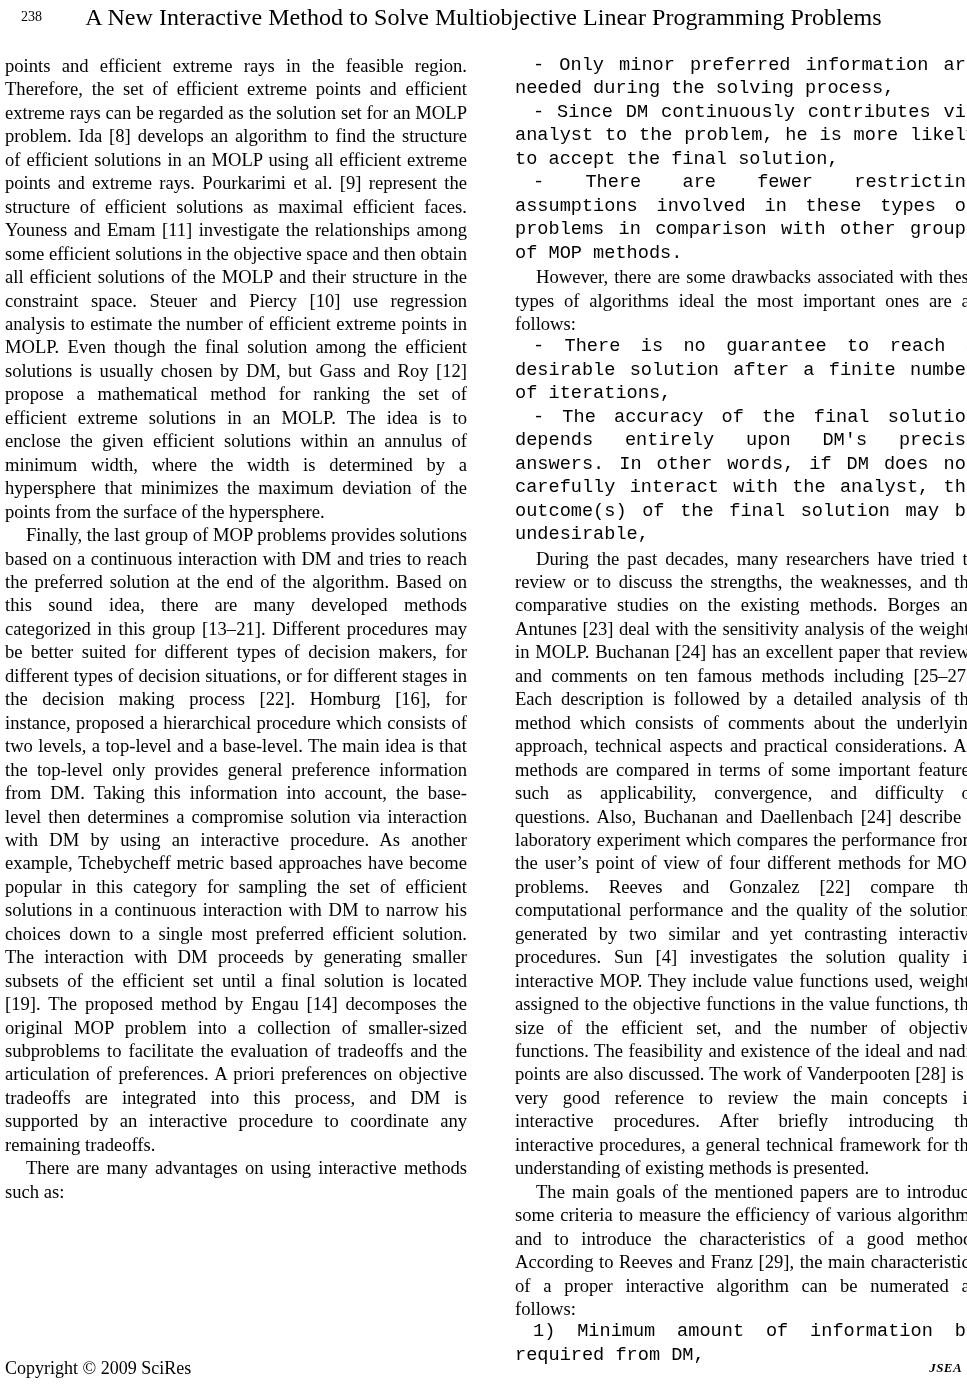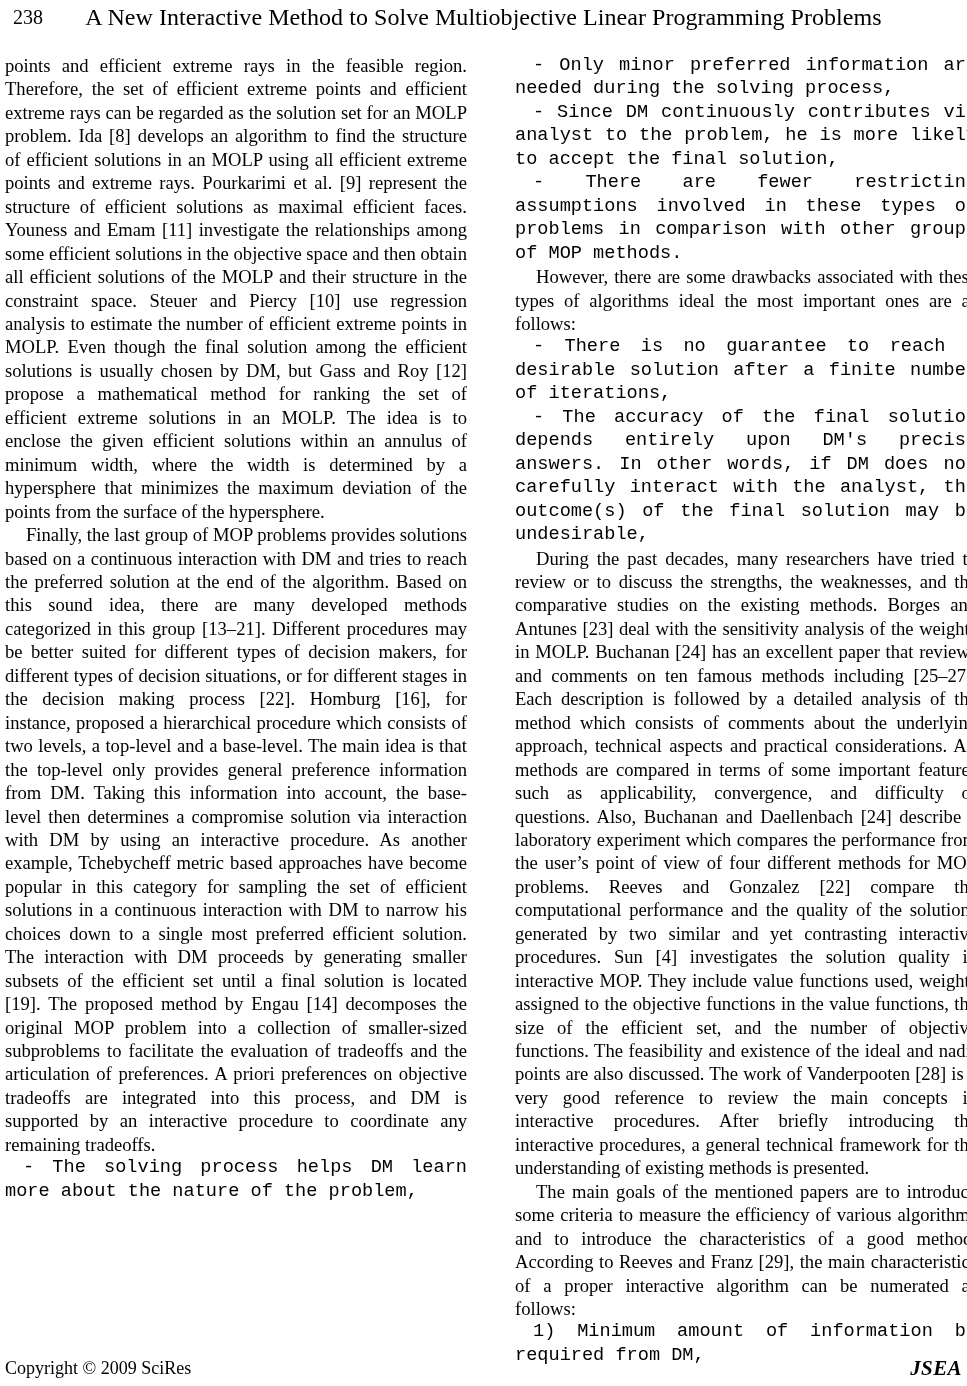--- a/index.html
+++ b/index.html
@@ -19,23 +19,23 @@
   
   .running-head {
     position: absolute;
     left: 5px;
     top: 6px;
     width: 957px;
     height: 22px;
   }
   .folio {
     position: absolute;
-    left: 8px;
+    left: 16px;
     top: 0;
-    font-size: 20px;
+    font-size: 14px;
     line-height: 22px;
   }
   .head-title {
     position: absolute;
     left: 0;
     top: 0;
     width: 957px;
     text-align: center;
     font-size: 24px;
     line-height: 22px;
@@ -81,40 +81,40 @@
     position: absolute;
     left: 0;
     top: 0;
     font-size: 18px;
     line-height: 22px;
   }
   .footer-right {
     position: absolute;
     right: 0;
     top: 0;
-    font-size: 21px;
+    font-size: 13px;
     line-height: 22px;
     font-weight: bold;
     font-style: italic;
     letter-spacing: 0.4px;
   }
 </style>
 </head>
 <body>
 
 <div class="running-head">
   <div class="folio">238</div>
   <div class="head-title">A New Interactive Method to Solve Multiobjective Linear Programming Problems</div>
 </div>
 
 <div class="columns">
   <div class="column" id="left-col">
       <p class="nonindent">points and efficient extreme rays in the feasible region. Therefore, the set of efficient extreme points and efficient extreme rays can be regarded as the solution set for an MOLP problem. Ida [8] develops an algorithm to find the structure of efficient solutions in an MOLP using all efficient extreme points and extreme rays. Pourkarimi et al. [9] represent the structure of efficient solutions as maximal efficient faces. Youness and Emam [11] investigate the relationships among some efficient solutions in the objective space and then obtain all efficient solutions of the MOLP and their structure in the constraint space. Steuer and Piercy [10] use regression analysis to estimate the number of efficient extreme points in MOLP. Even though the final solution among the efficient solutions is usually chosen by DM, but Gass and Roy [12] propose a mathematical method for ranking the set of efficient extreme solutions in an MOLP. The idea is to enclose the given efficient solutions within an annulus of minimum width, where the width is determined by a hypersphere that minimizes the maximum deviation of the points from the surface of the hypersphere.</p>
       <p class="indent">Finally, the last group of MOP problems provides solutions based on a continuous interaction with DM and tries to reach the preferred solution at the end of the algorithm. Based on this sound idea, there are many developed methods categorized in this group [13–21]. Different procedures may be better suited for different types of decision makers, for different types of decision situations, or for different stages in the decision making process [22]. Homburg [16], for instance, proposed a hierarchical procedure which consists of two levels, a top-level and a base-level. The main idea is that the top-level only provides general preference information from DM. Taking this information into account, the base-level then determines a compromise solution via interaction with DM by using an interactive procedure. As another example, Tchebycheff metric based approaches have become popular in this category for sampling the set of efficient solutions in a continuous interaction with DM to narrow his choices down to a single most preferred efficient solution. The interaction with DM proceeds by generating smaller subsets of the efficient set until a final solution is located [19]. The proposed method by Engau [14] decomposes the original MOP problem into a collection of smaller-sized subproblems to facilitate the evaluation of tradeoffs and the articulation of preferences. A priori preferences on objective tradeoffs are integrated into this process, and DM is supported by an interactive procedure to coordinate any remaining tradeoffs.</p>
-      <p class="bullet">- The solving process helps DM learn more about the nature of the problem,</p>
+      <p class="indent">There are many advantages on using interactive methods such as:</p>
     </div>
   <div class="column" id="right-col">
       <p class="bullet">- Only minor preferred information are needed during the solving process,</p>
       <p class="bullet">- Since DM continuously contributes via analyst to the problem, he is more likely to accept the final solution,</p>
       <p class="bullet">- There are fewer restricting assumptions involved in these types of problems in comparison with other groups of MOP methods.</p>
       <p class="indent">However, there are some drawbacks associated with these types of algorithms ideal the most important ones are as follows:</p>
       <p class="bullet">- There is no guarantee to reach a desirable solution after a finite number of iterations,</p>
       <p class="bullet">- The accuracy of the final solution depends entirely upon DM's precise answers. In other words, if DM does not carefully interact with the analyst, the outcome(s) of the final solution may be undesirable,</p>
       <p class="indent">During the past decades, many researchers have tried to review or to discuss the strengths, the weaknesses, and the comparative studies on the existing methods. Borges and Antunes [23] deal with the sensitivity analysis of the weights in MOLP. Buchanan [24] has an excellent paper that reviews and comments on ten famous methods including [25–27]. Each description is followed by a detailed analysis of the method which consists of comments about the underlying approach, technical aspects and practical considerations. All methods are compared in terms of some important features such as applicability, convergence, and difficulty of questions. Also, Buchanan and Daellenbach [24] describe a laboratory experiment which compares the performance from the user’s point of view of four different methods for MOP problems. Reeves and Gonzalez [22] compare the computational performance and the quality of the solutions generated by two similar and yet contrasting interactive procedures. Sun [4] investigates the solution quality in interactive MOP. They include value functions used, weights assigned to the objective functions in the value functions, the size of the efficient set, and the number of objective functions. The feasibility and existence of the ideal and nadir points are also discussed. The work of Vanderpooten [28] is a very good reference to review the main concepts in interactive procedures. After briefly introducing the interactive procedures, a general technical framework for the understanding of existing methods is presented.</p>
       <p class="indent">The main goals of the mentioned papers are to introduce some criteria to measure the efficiency of various algorithms and to introduce the characteristics of a good method. According to Reeves and Franz [29], the main characteristics of a proper interactive algorithm can be numerated as follows:</p>

